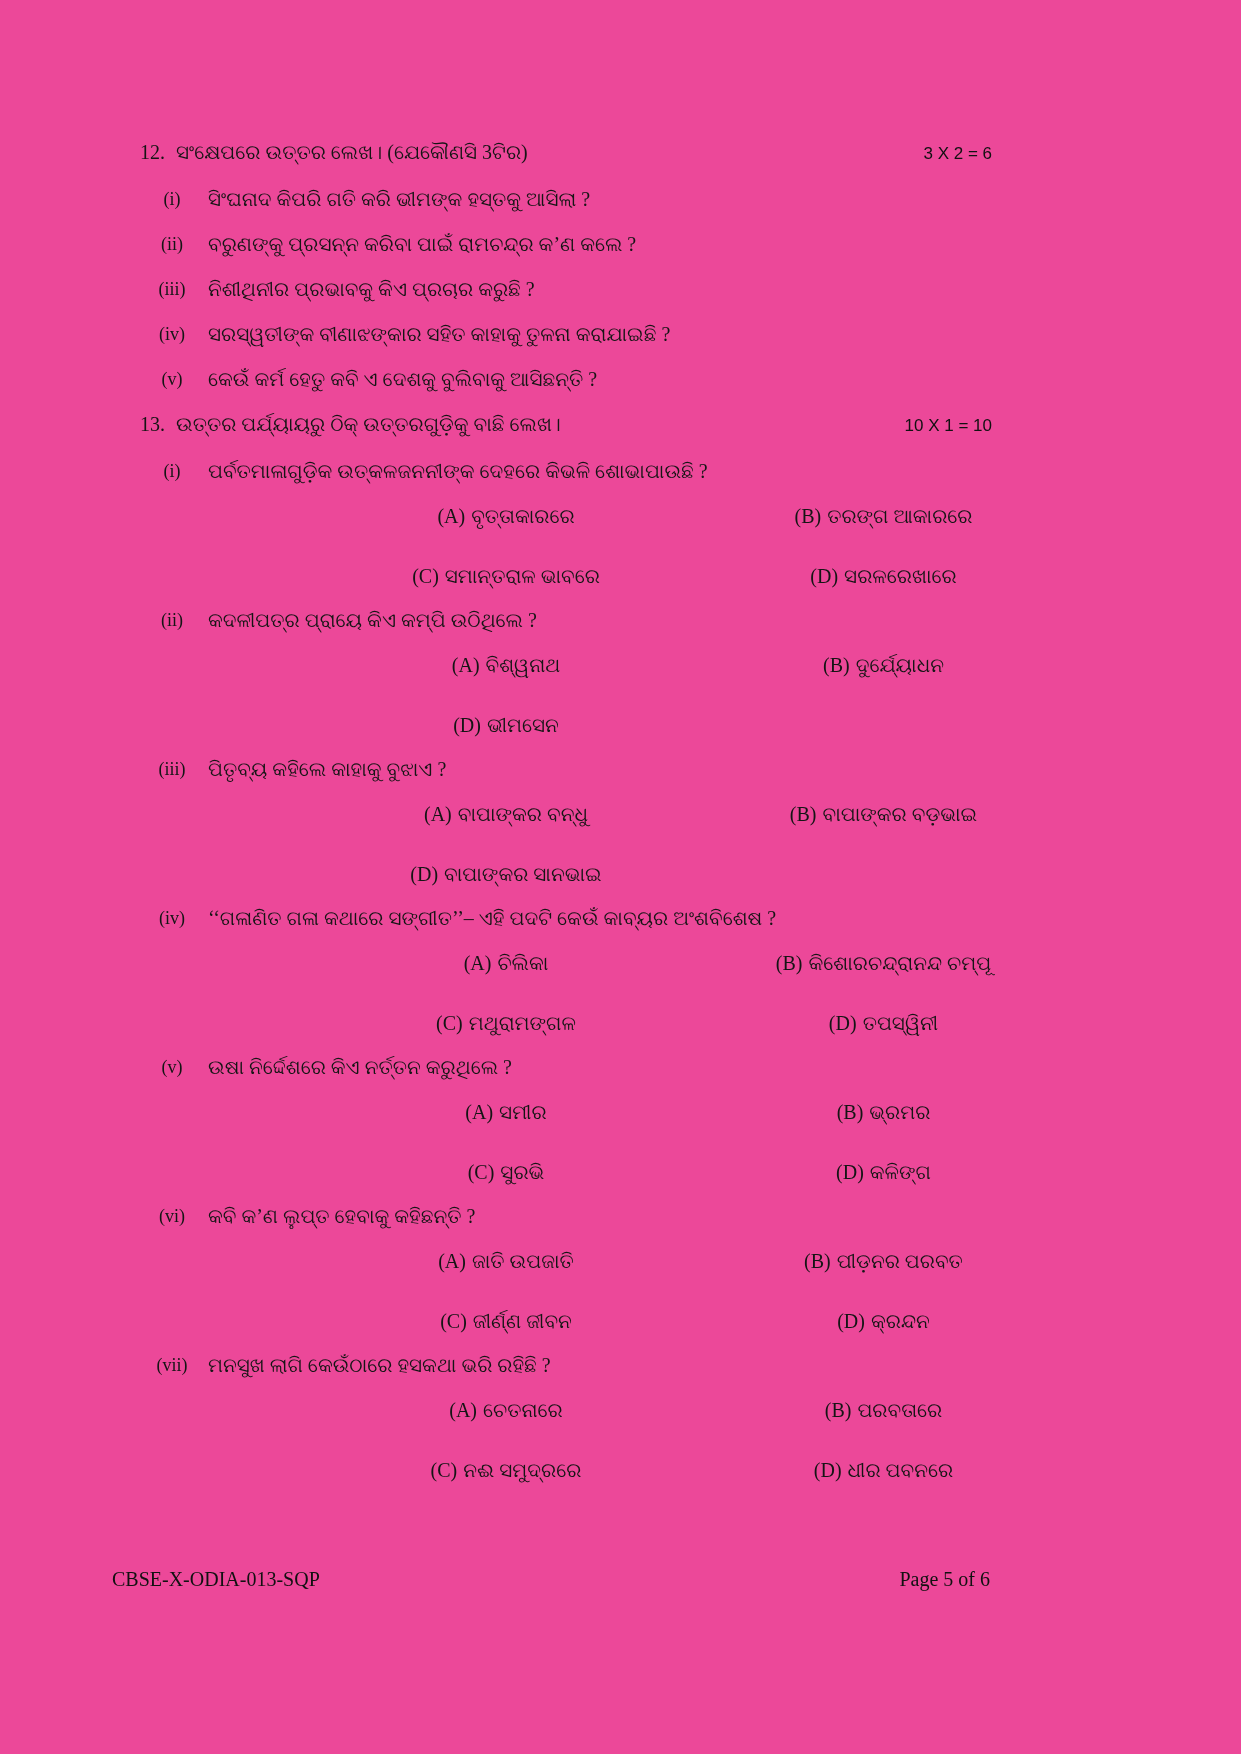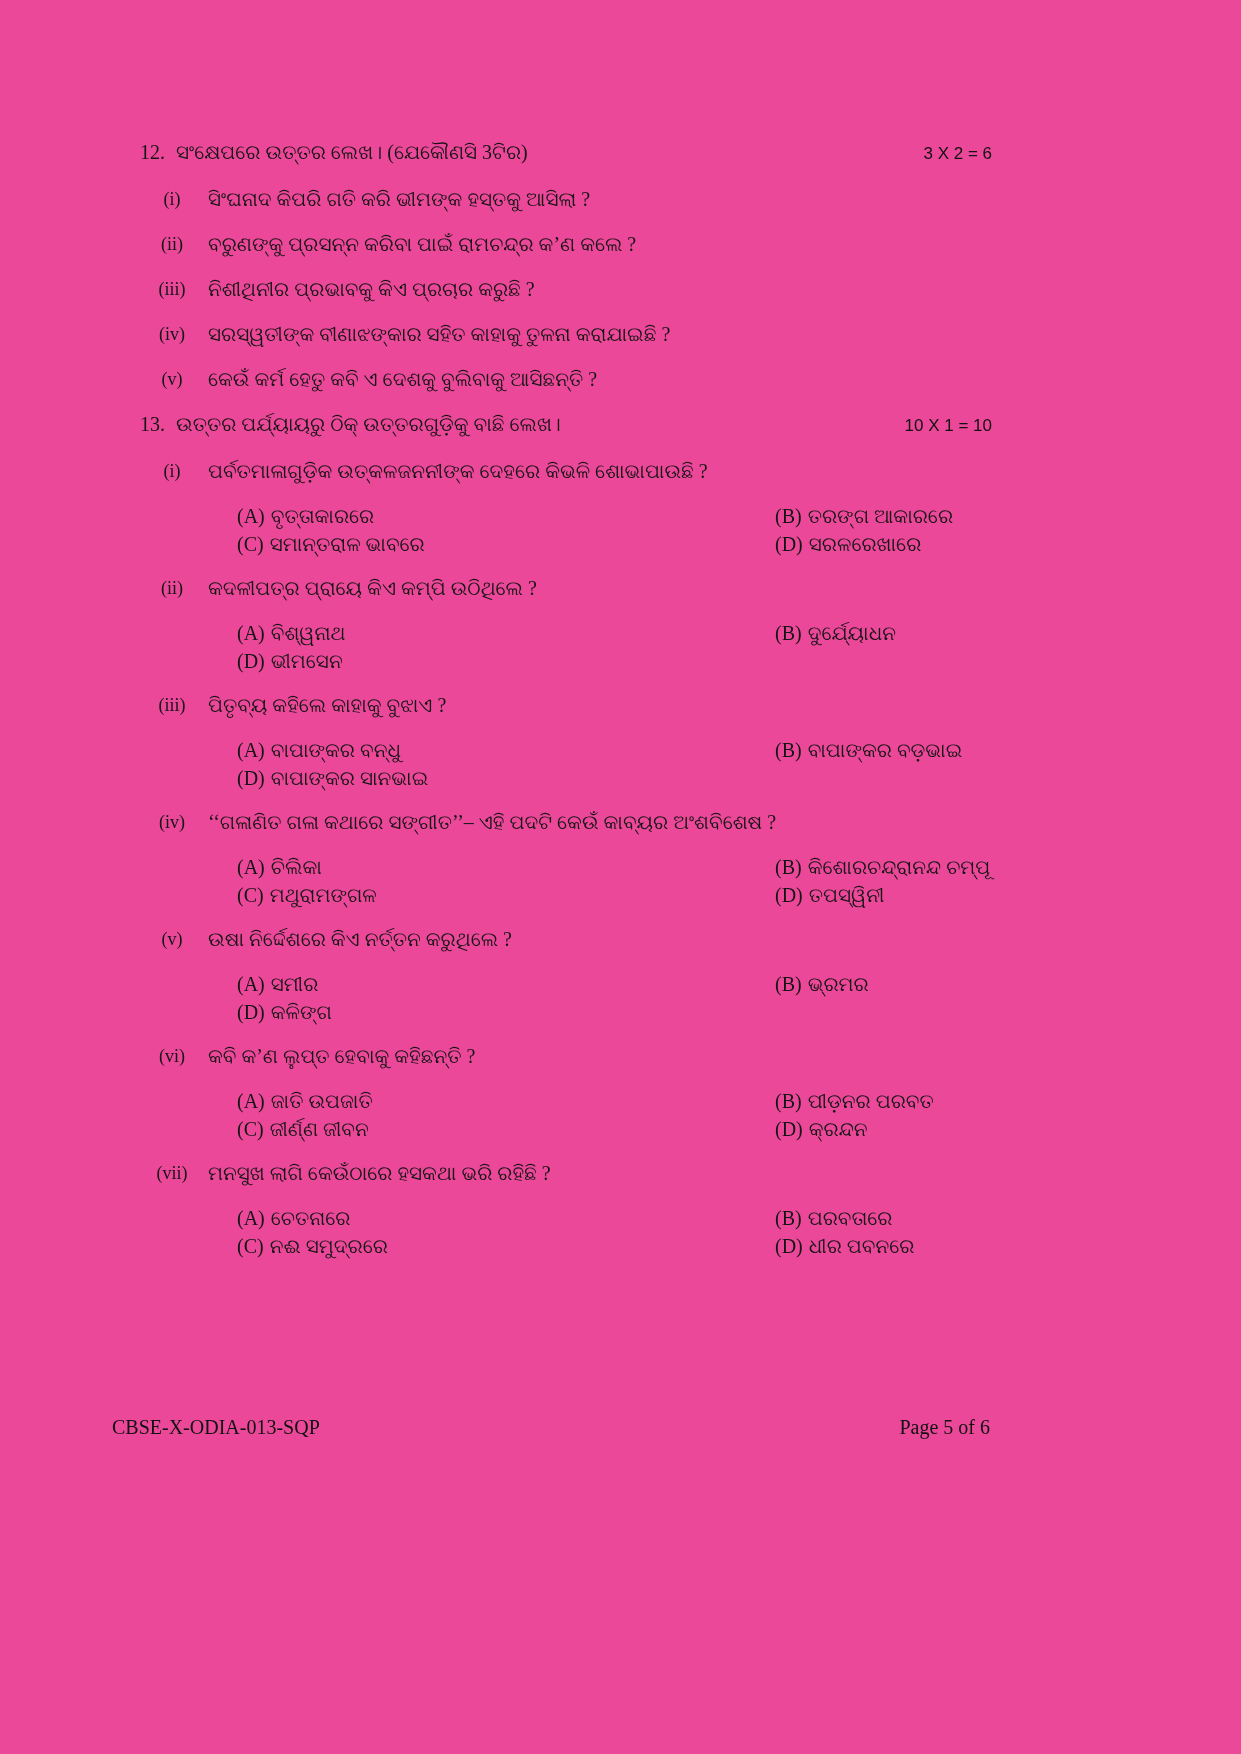--- a/index.html
+++ b/index.html
@@ -20,27 +20,27 @@
   .marks {
     margin-left: auto; padding-left: 20px; white-space: nowrap;
     font-family: "Liberation Sans", "DejaVu Sans", sans-serif;
     font-size: 17px; color: #111;
   }
   .subq { display: flex; font-size: 20px; line-height: 28px; margin-bottom: 17px; }
   .sublabel { flex: 0 0 64px; text-align: center; font-size: 18px; }
   .subtext { flex: 1; padding-left: 4px; }
   .options {
     display: grid; grid-template-columns: 538px auto;
-    row-gap: 0; margin: 0 0 16px 97px;
-    font-size: 20px; line-height: 28px;
+    row-gap: 32px; margin: 0 0 16px 97px;
+    font-size: 20px; line-height: 28px; text-align: center;
   }
   .opt { white-space: nowrap; }
   .optlabel { margin-right: 6px; }
   .footer {
-    position: absolute; left: 112px; top: 1414px; width: 878px;
+    position: absolute; left: 112px; top: 1566px; width: 878px;
     display: flex; justify-content: space-between;
     font-size: 20px; line-height: 26px; color: #111;
   }
 </style>
 </head>
 <body>
 
 <div class="page">
   <div class="content">
 
@@ -119,20 +119,21 @@
       <div class="opt"><span class="optlabel">(D)</span><span>ତପସ୍ୱିନୀ</span></div>
     </div>
 
     <div class="subq">
       <span class="sublabel">(v)</span>
       <span class="subtext">ଉଷା ନିର୍ଦ୍ଦେଶରେ କିଏ ନର୍ତ୍ତନ କରୁଥିଲେ ?</span>
     </div>
     <div class="options">
       <div class="opt"><span class="optlabel">(A)</span><span>ସମୀର</span></div>
       <div class="opt"><span class="optlabel">(B)</span><span>ଭ୍ରମର</span></div>
+      <div class="opt"><span class="optlabel">(C)</span><span>ସୁରଭି</span></div>
       <div class="opt"><span class="optlabel">(D)</span><span>କଳିଙ୍ଗ</span></div>
     </div>
 
     <div class="subq">
       <span class="sublabel">(vi)</span>
       <span class="subtext">କବି କ’ଣ ଲୁପ୍ତ ହେବାକୁ କହିଛନ୍ତି ?</span>
     </div>
     <div class="options">
       <div class="opt"><span class="optlabel">(A)</span><span>ଜାତି ଉପଜାତି</span></div>
       <div class="opt"><span class="optlabel">(B)</span><span>ପୀଡ଼ନର ପରବତ</span></div>

